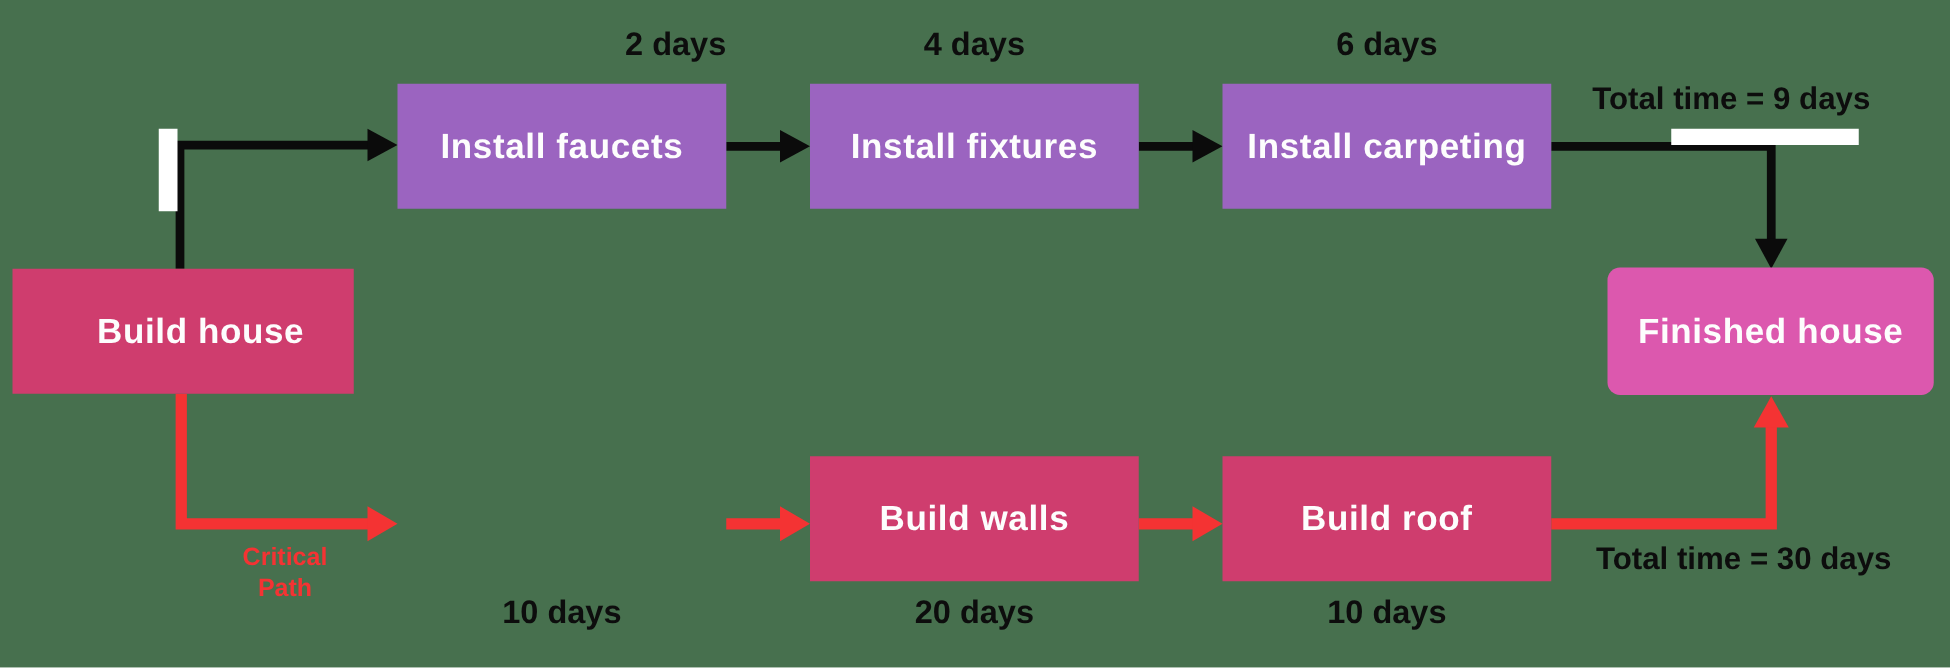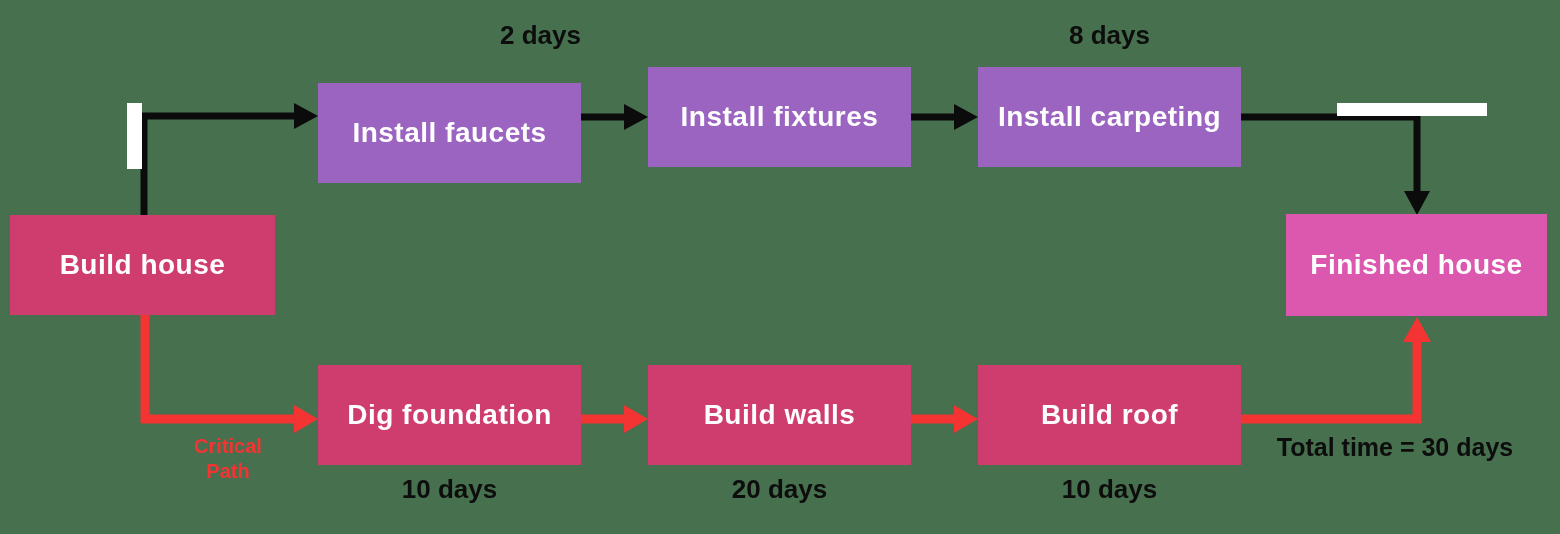--- a/index.html
+++ b/index.html
@@ -18,21 +18,21 @@
     align-items: center;
     justify-content: center;
     color: #fdfdfd;
     font-size: 28px;
     font-weight: 800;
     letter-spacing: 0.5px;
     text-align: center;
   }
   .node.pink   { background: #cf3d6e; }
   .node.purple { background: #9b64c0; }
-  .node.bright { background: #dc58ae; }
+  .node.bright { background: #dc58ae; border-radius: 10px; }
 
   .duration {
     position: absolute;
     text-align: center;
     font-size: 26px;
     font-weight: 800;
     color: #0d0d0d;
   }
   .total {
     position: absolute;
@@ -47,22 +47,22 @@
     text-align: center;
     font-size: 20px;
     font-weight: 800;
     color: #f43333;
     line-height: 1.26;
     white-space: pre-line;
   }
   .white-patch { position: absolute; background: #ffffff; }
 
   
-  #node-build-house       { left: 10px;   top: 215px; width: 265px; height: 100px; }
-  #node-install-faucets   { left: 318px;  top: 67px;  width: 263px; height: 100px; margin-top: 16px; }
+  #node-build-house       { left: 10px;   top: 215px; width: 245px; height: 100px; padding-left: 28px; }
+  #node-install-faucets   { left: 318px;  top: 67px;  width: 263px; height: 100px; }
   #node-install-fixtures  { left: 648px;  top: 67px;  width: 263px; height: 100px; }
   #node-install-carpeting { left: 978px;  top: 67px;  width: 263px; height: 100px; }
   #node-dig-foundation    { left: 318px;  top: 365px; width: 263px; height: 100px; }
   #node-build-walls       { left: 648px;  top: 365px; width: 263px; height: 100px; }
   #node-build-roof        { left: 978px;  top: 365px; width: 263px; height: 100px; }
   #node-finished-house    { left: 1286px; top: 214px; width: 261px; height: 102px; }
 
   #dur-faucets   { left: 318px; top: 20px;  width: 263px; text-align: right; }
   #dur-fixtures  { left: 648px; top: 20px;  width: 263px; }
   #dur-carpeting { left: 978px; top: 20px;  width: 263px; }
@@ -127,36 +127,35 @@
   </div>
   <div id="node-install-faucets" class="node purple">
     <span>Install faucets</span>
   </div>
   <div id="node-install-fixtures" class="node purple">
     <span>Install fixtures</span>
   </div>
   <div id="node-install-carpeting" class="node purple">
     <span>Install carpeting</span>
   </div>
-  <div id="node-dig-foundation" class="node pink">
-    <span>Dig foundation</span>
-  </div>
   <div id="node-build-walls" class="node pink">
     <span>Build walls</span>
   </div>
   <div id="node-build-roof" class="node pink">
     <span>Build roof</span>
   </div>
   <div id="node-finished-house" class="node bright">
     <span>Finished house</span>
   </div>
 
   <div id="dur-faucets" class="duration">2 days</div>
-  <div id="dur-carpeting" class="duration">8 days</div>
+  <div id="dur-fixtures" class="duration">4 days</div>
+  <div id="dur-carpeting" class="duration">6 days</div>
   <div id="dur-dig" class="duration">10 days</div>
   <div id="dur-walls" class="duration">20 days</div>
   <div id="dur-roof" class="duration">10 days</div>
 
+  <div id="total-top" class="total">Total time = 9 days</div>
   <div id="total-bottom" class="total">Total time = 30 days</div>
   <div id="critical-path-label" class="critical">Critical
 Path</div>
 
 </div>
 
 </body></html>

